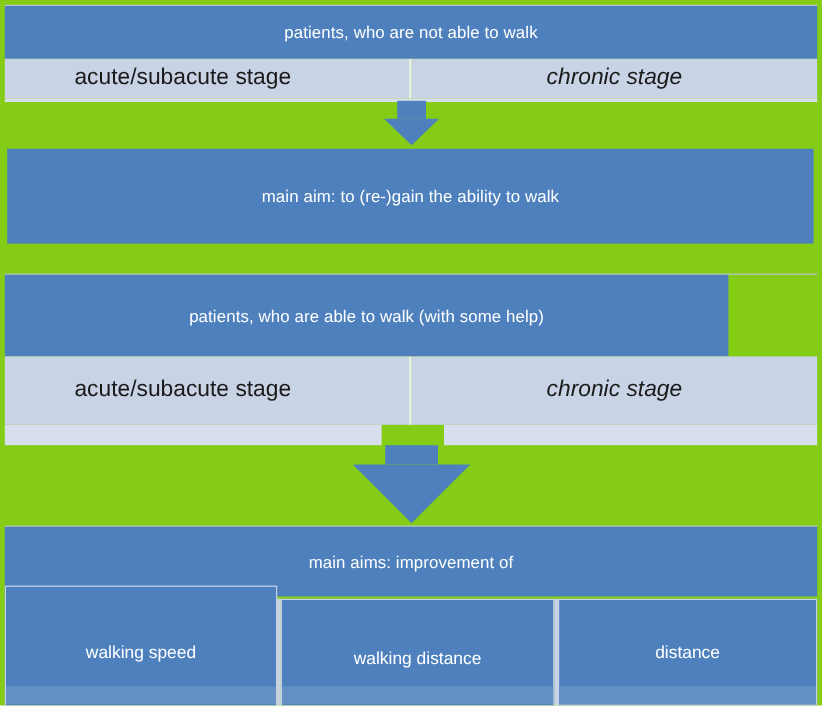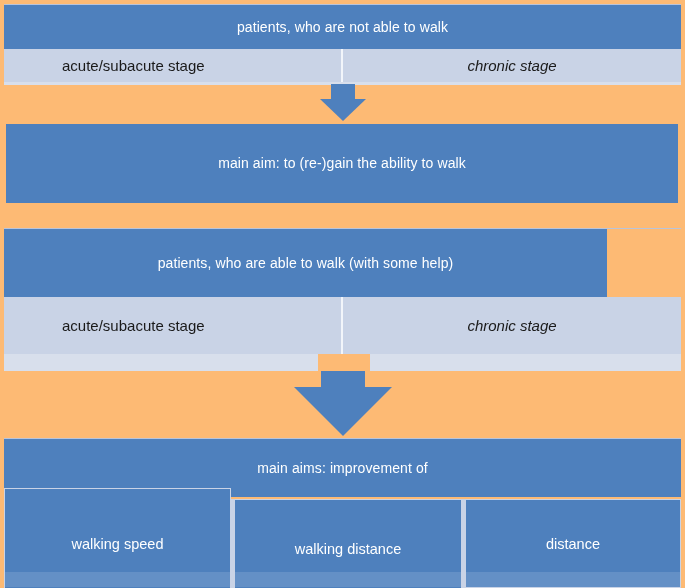--- a/index.html
+++ b/index.html
@@ -10,21 +10,21 @@
   }
   body {
     font-family: "Liberation Sans", sans-serif;
     -webkit-font-smoothing: antialiased;
   }
 
   #diagram {
     position: relative;
     width: 685px;
     height: 588px;
-    background: #fdba74;
+    background: #84cc16;
     overflow: hidden;
   }
 
   
   .block {
     position: absolute;
     box-sizing: border-box;
   }
 
   .band-blue {
@@ -41,21 +41,21 @@
     text-align: center;
   }
 
   .band-light {
     position: absolute;
     box-sizing: border-box;
     background: #c9d3e6;
     color: #1a1a1a;
     display: flex;
     align-items: center;
-    font-size: 15px;
+    font-size: 19px;
     line-height: 1.2;
   }
 
   .band-light.pad-left   { padding-left: 58px;  justify-content: flex-start; }
   .band-light.center     { justify-content: center; font-style: italic; }
 
   
   .sub-strip {
     position: absolute;
     background: #d8dfec;

